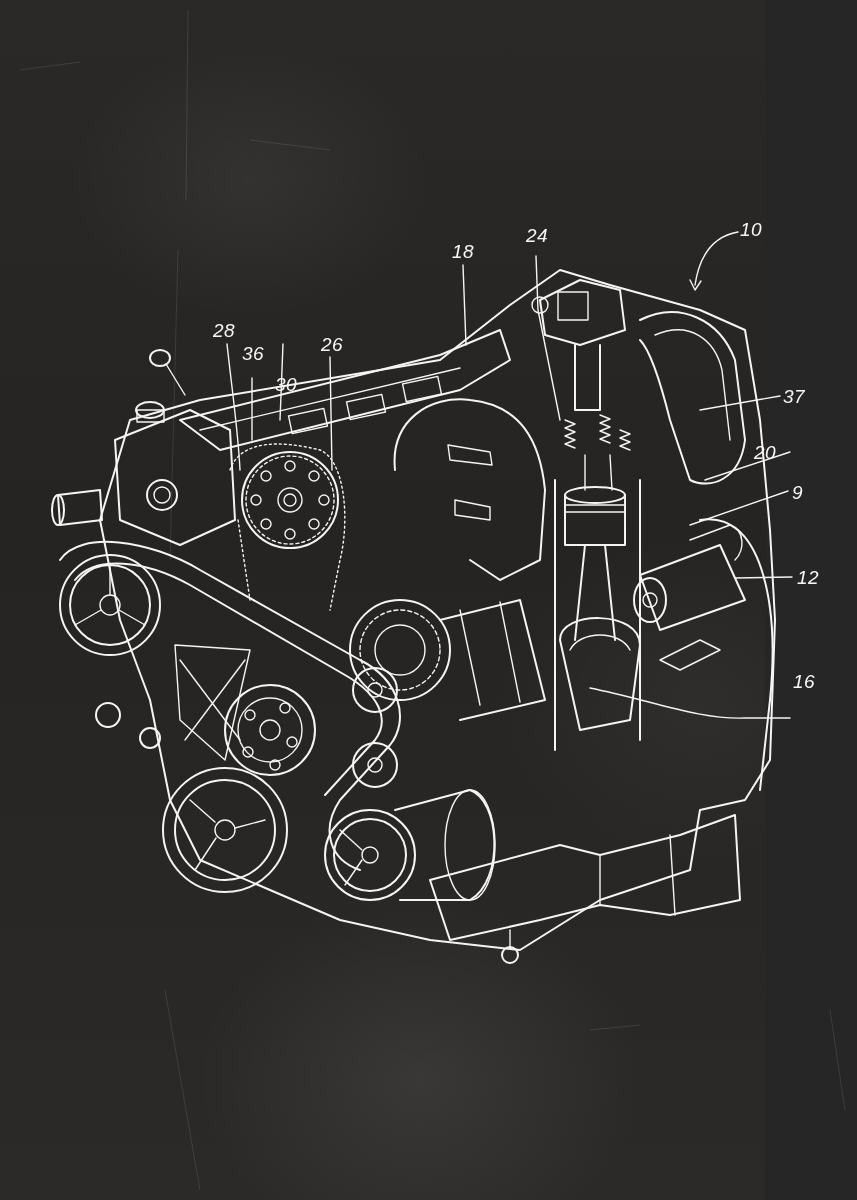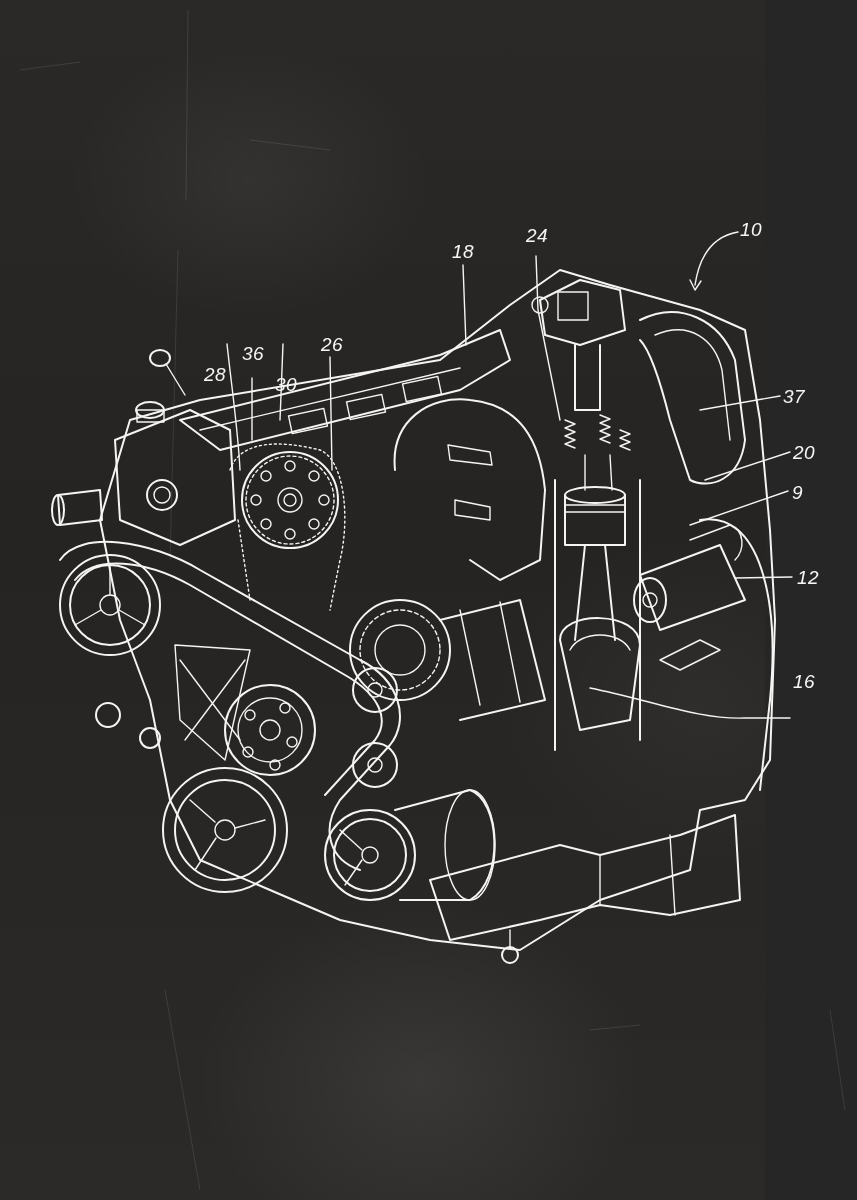--- a/index.html
+++ b/index.html
@@ -200,23 +200,23 @@
       <path class="ln" d="M430 880 L560 845 L600 855 L680 835 L735 815 L740 900 L670 915 L600 905 L540 920 L450 940 Z"></path>
       <path class="ln thin" d="M600 855 L600 905 M670 835 L675 915"></path>
       <circle class="ln" cx="510" cy="955" r="8"></circle>
       <path class="ln thin" d="M510 947 L510 930"></path>
     </g>
   </svg>
 
   <span class="label" style="left:740px; top:220px;">10</span>
   <span class="label" style="left:452px; top:242px;">18</span>
   <span class="label" style="left:526px; top:226px;">24</span>
-  <span class="label" style="left:204px; top:321px;margin-top:44px;">28</span>
+  <span class="label" style="left:213px; top:321px;">28</span>
   <span class="label" style="left:242px; top:344px;font-style:italic;">36</span>
   <span class="label" style="left:275px; top:339px;margin-top:36px;">30</span>
   <span class="label" style="left:321px; top:335px;">26</span>
   <span class="label" style="left:783px; top:387px;">37</span>
-  <span class="label" style="left:793px; top:443px;">20</span>
+  <span class="label" style="left:754px; top:443px;">20</span>
   <span class="label" style="left:792px; top:483px;">9</span>
   <span class="label" style="left:797px; top:568px;">12</span>
   <span class="label" style="left:793px; top:672px;">16</span>
 
 </div>
 
 </body></html>

